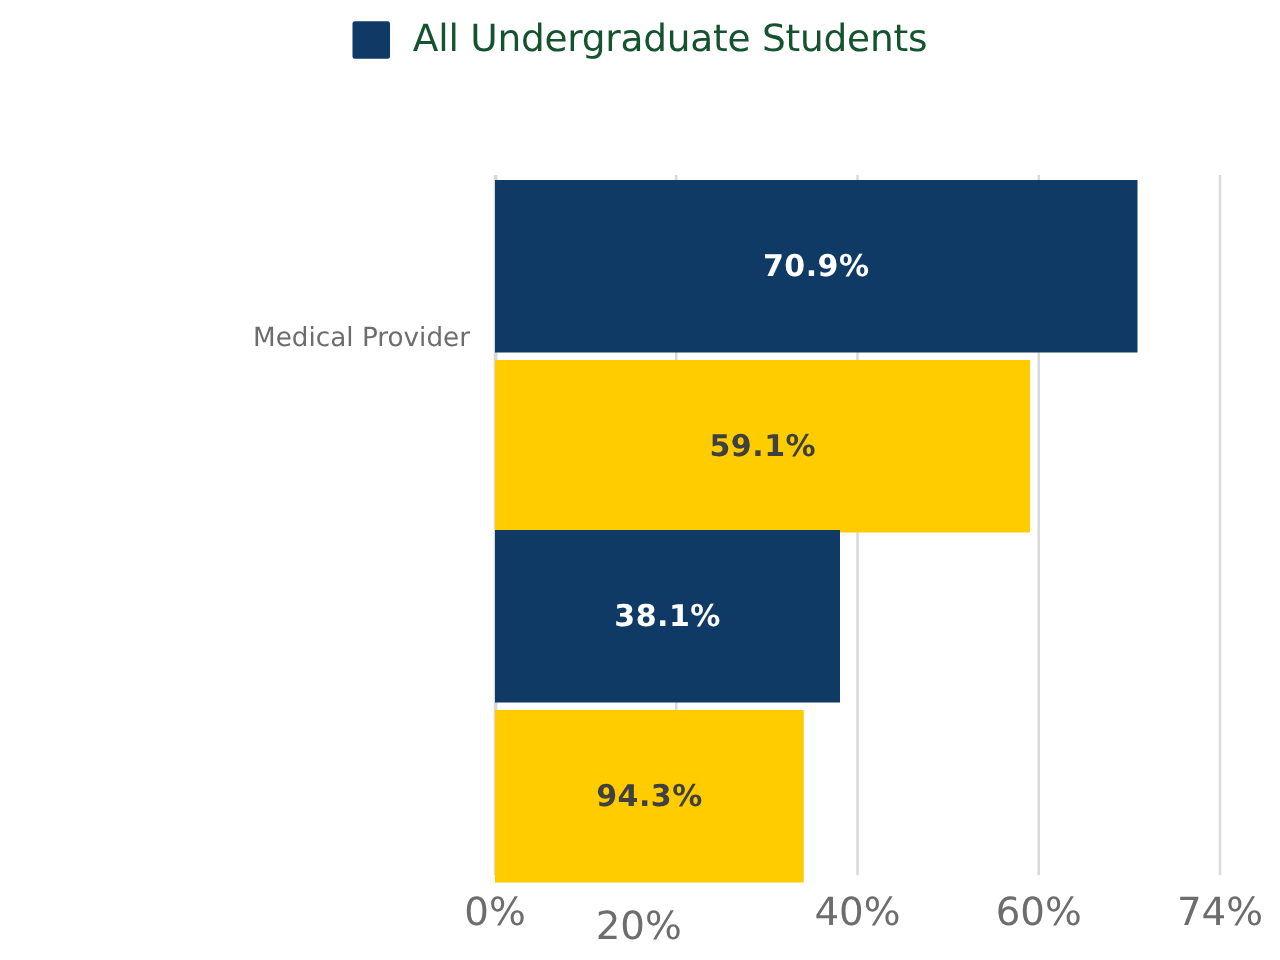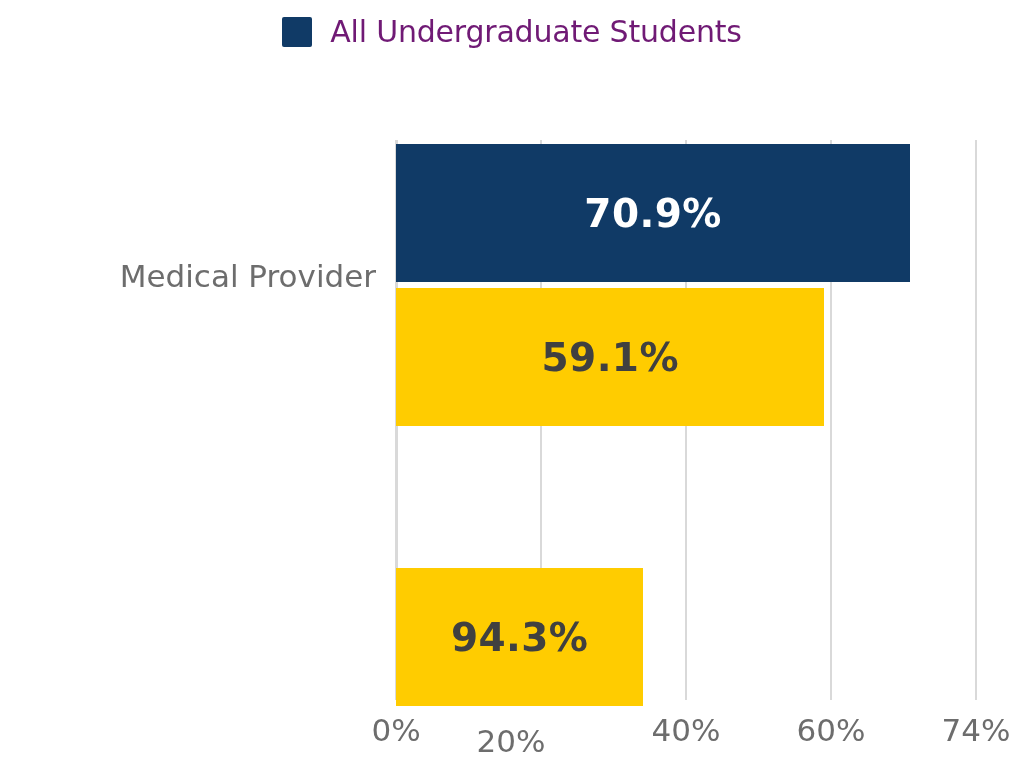--- a/index.html
+++ b/index.html
@@ -37,21 +37,21 @@
     gap: 18px;
   }
   .legend-swatch {
     width: 30px;
     height: 30px;
     flex: 0 0 auto;
     border-radius: 2px;
   }
   .legend-label {
     font-size: 30px;
-    color: #701a75;
+    color: #14532d;
     letter-spacing: -0.2px;
     white-space: nowrap;
   }
 
   
   .plot {
     position: absolute;
     left: 396px;
     top: 140px;
     width: 580px;
@@ -81,33 +81,33 @@
     bottom: 0;
   }
   .bar {
     position: absolute;
     display: flex;
     align-items: center;
     justify-content: center;
     box-sizing: border-box;
   }
   .bar-value {
-    font-size: 39px;
+    font-size: 24px;
     font-weight: bold;
     letter-spacing: 0.4px;
   }
   .bar.series-0 .bar-value { color: #ffffff; }
   .bar.series-1 .bar-value { color: #404040; }
 
   
   .cat-label {
     position: absolute;
     right: 648px; 
     text-align: right;
-    font-size: 31px;
+    font-size: 21px;
     color: #6d6d6d;
     white-space: nowrap;
   }
 
   
   .xtick {
     position: absolute;
     top: 712px;
     transform: translateX(-50%);
     font-size: 31px;
@@ -138,20 +138,23 @@
         <div class="gridline" style="left: 434px;"></div>
         <div class="gridline" style="left: 579px;"></div>
       </div>
     <div class="bars" id="bars">
         <div class="bar series-0" style="left: 0px; top: 4px; width: 514.025px; height: 138px; background: rgb(16, 58, 102);">
           <span class="bar-value">70.9%</span>
         </div>
         <div class="bar series-1" style="left: 0px; top: 148px; width: 428.475px; height: 138px; background: rgb(255, 204, 0);">
           <span class="bar-value">59.1%</span>
         </div>
+        <div class="bar series-0" style="left: 0px; top: 284px; width: 276.225px; height: 138px; background: rgb(16, 58, 102);">
+          <span class="bar-value">38.1%</span>
+        </div>
         <div class="bar series-1" style="left: 0px; top: 428px; width: 247.225px; height: 138px; background: rgb(255, 204, 0);">
           <span class="bar-value">94.3%</span>
         </div>
       </div>
   </div>
 
   <div id="xticks">
       <div class="xtick" style="left: 396px;">0%</div>
       <div class="xtick" style="left: 511px; margin-top: 11px;">20%</div>
       <div class="xtick" style="left: 686px;">40%</div>

